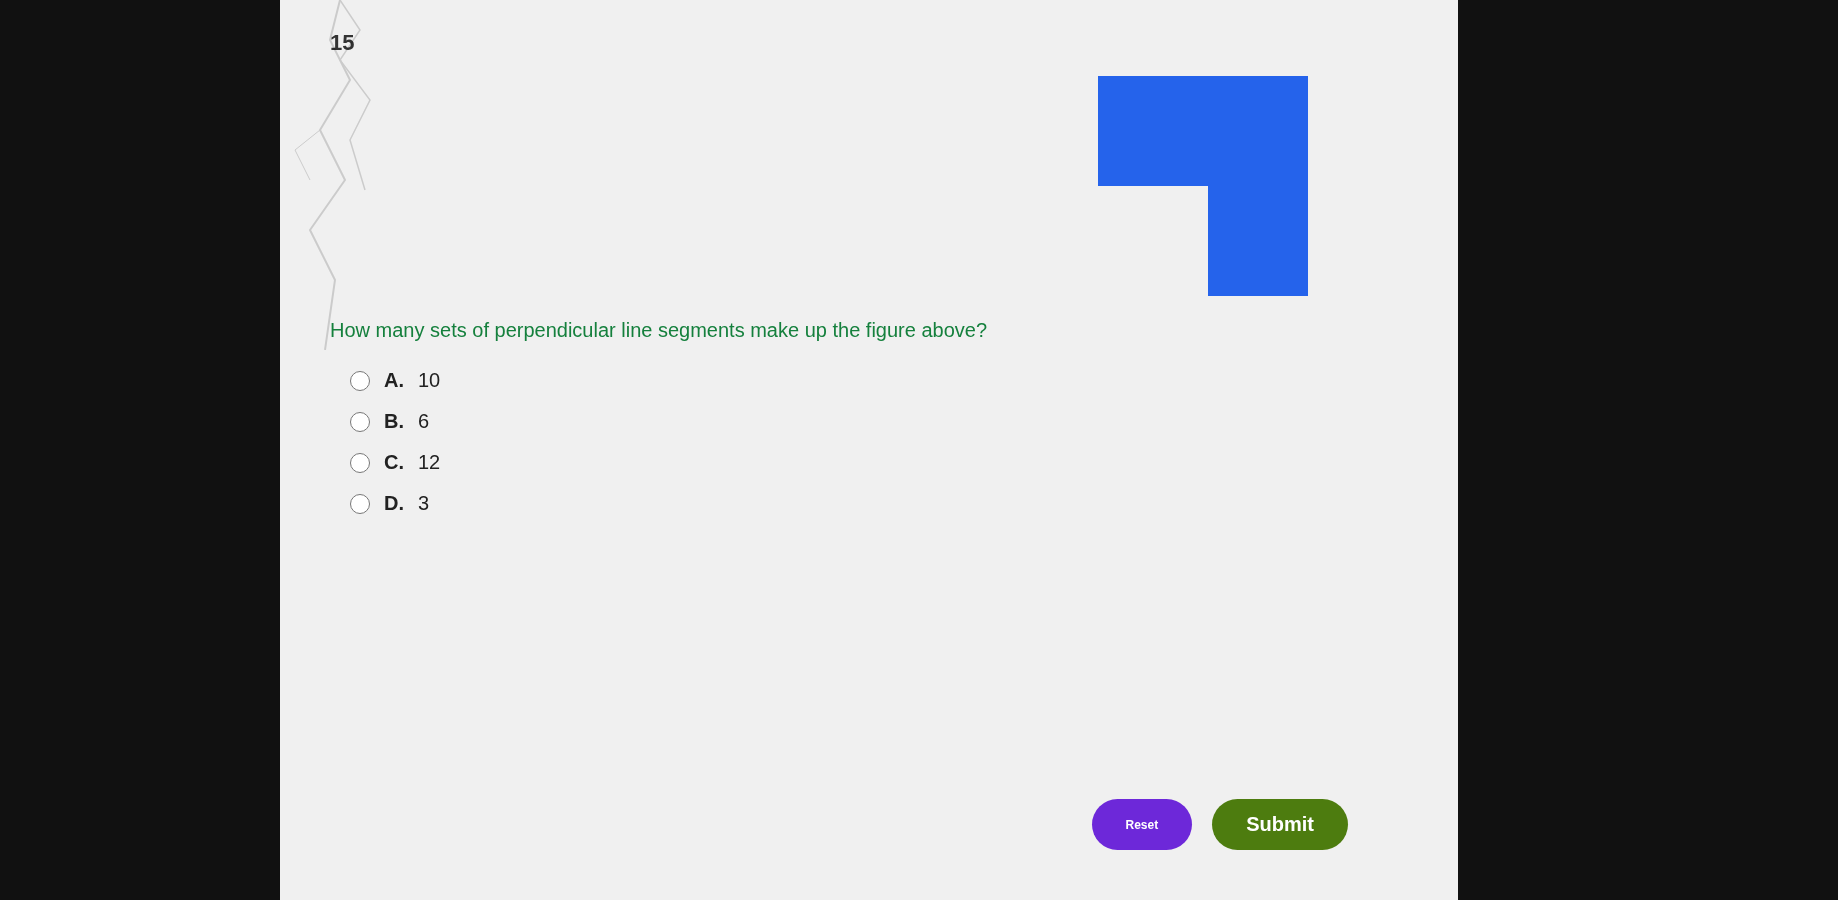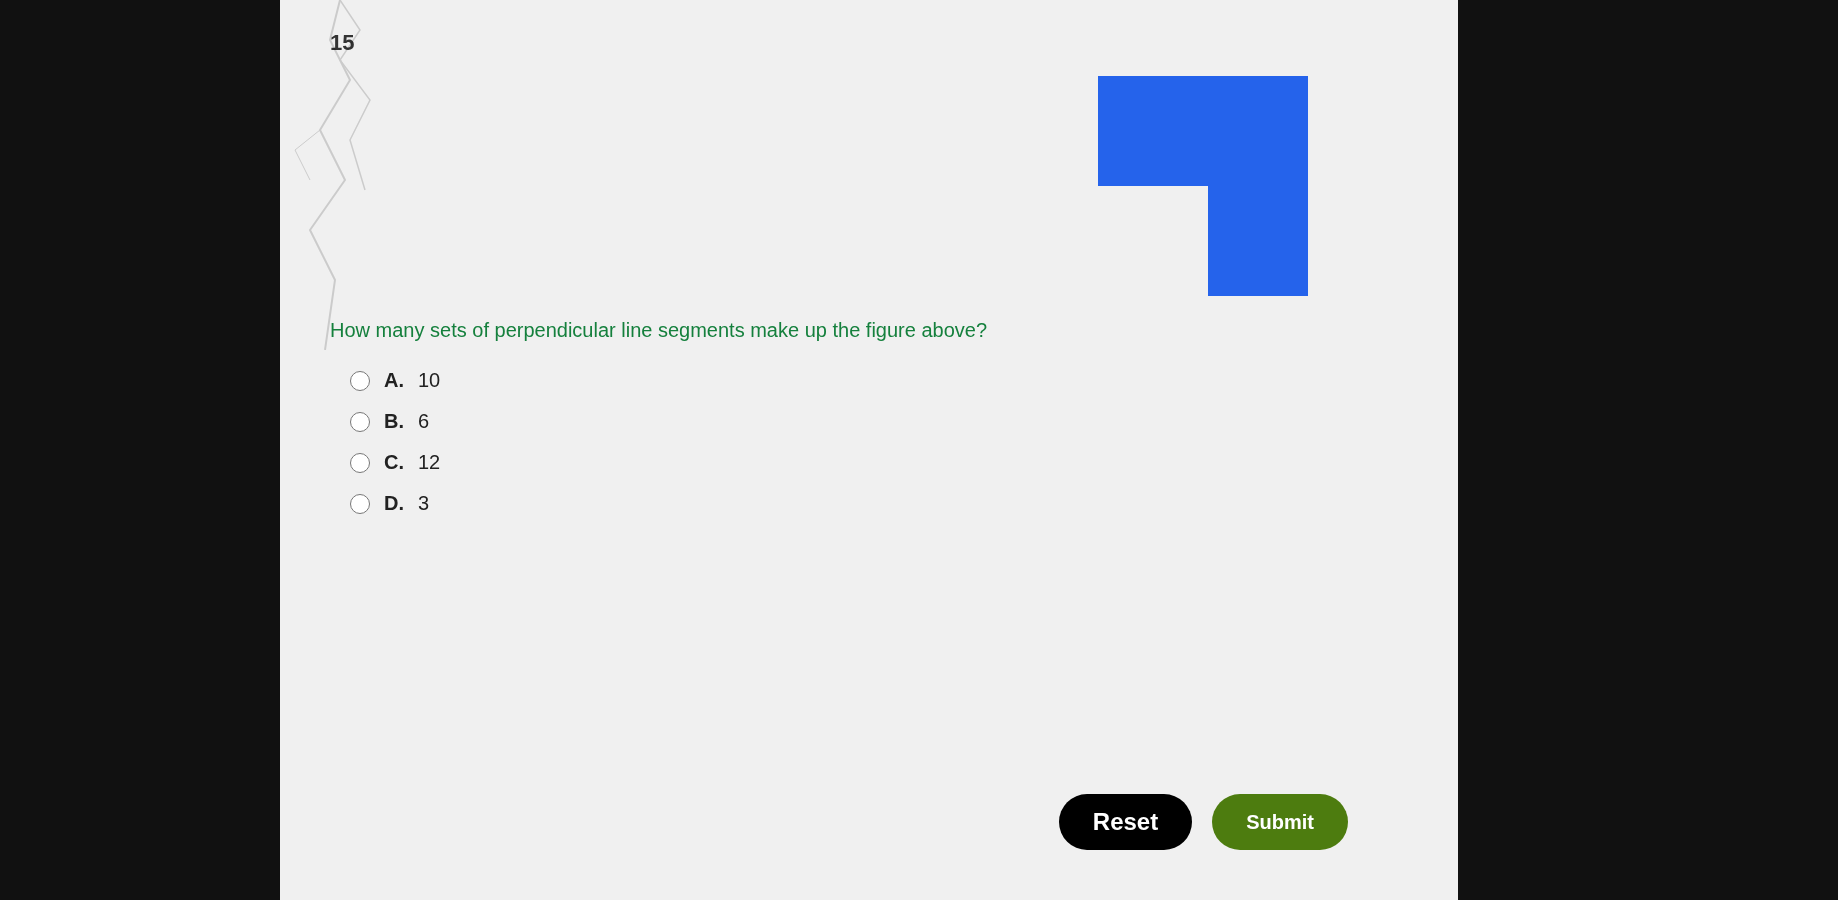--- a/index.html
+++ b/index.html
@@ -100,26 +100,26 @@
       display: flex;
       justify-content: flex-end;
       gap: 20px;
       margin-top: auto;
       padding-top: 40px;
       padding-right: 60px;
       padding-bottom: 20px;
     }
 
     .btn-reset {
-      background: #000000;
+      background: #6d28d9;
       color: white;
       border: none;
       border-radius: 30px;
       padding: 14px 34px;
-      font-size: 24px;
+      font-size: 12px;
       font-weight: bold;
       cursor: pointer;
     }
 
     .btn-submit {
       background: #4d7c0f;
       color: white;
       border: none;
       border-radius: 30px;
       padding: 14px 34px;

